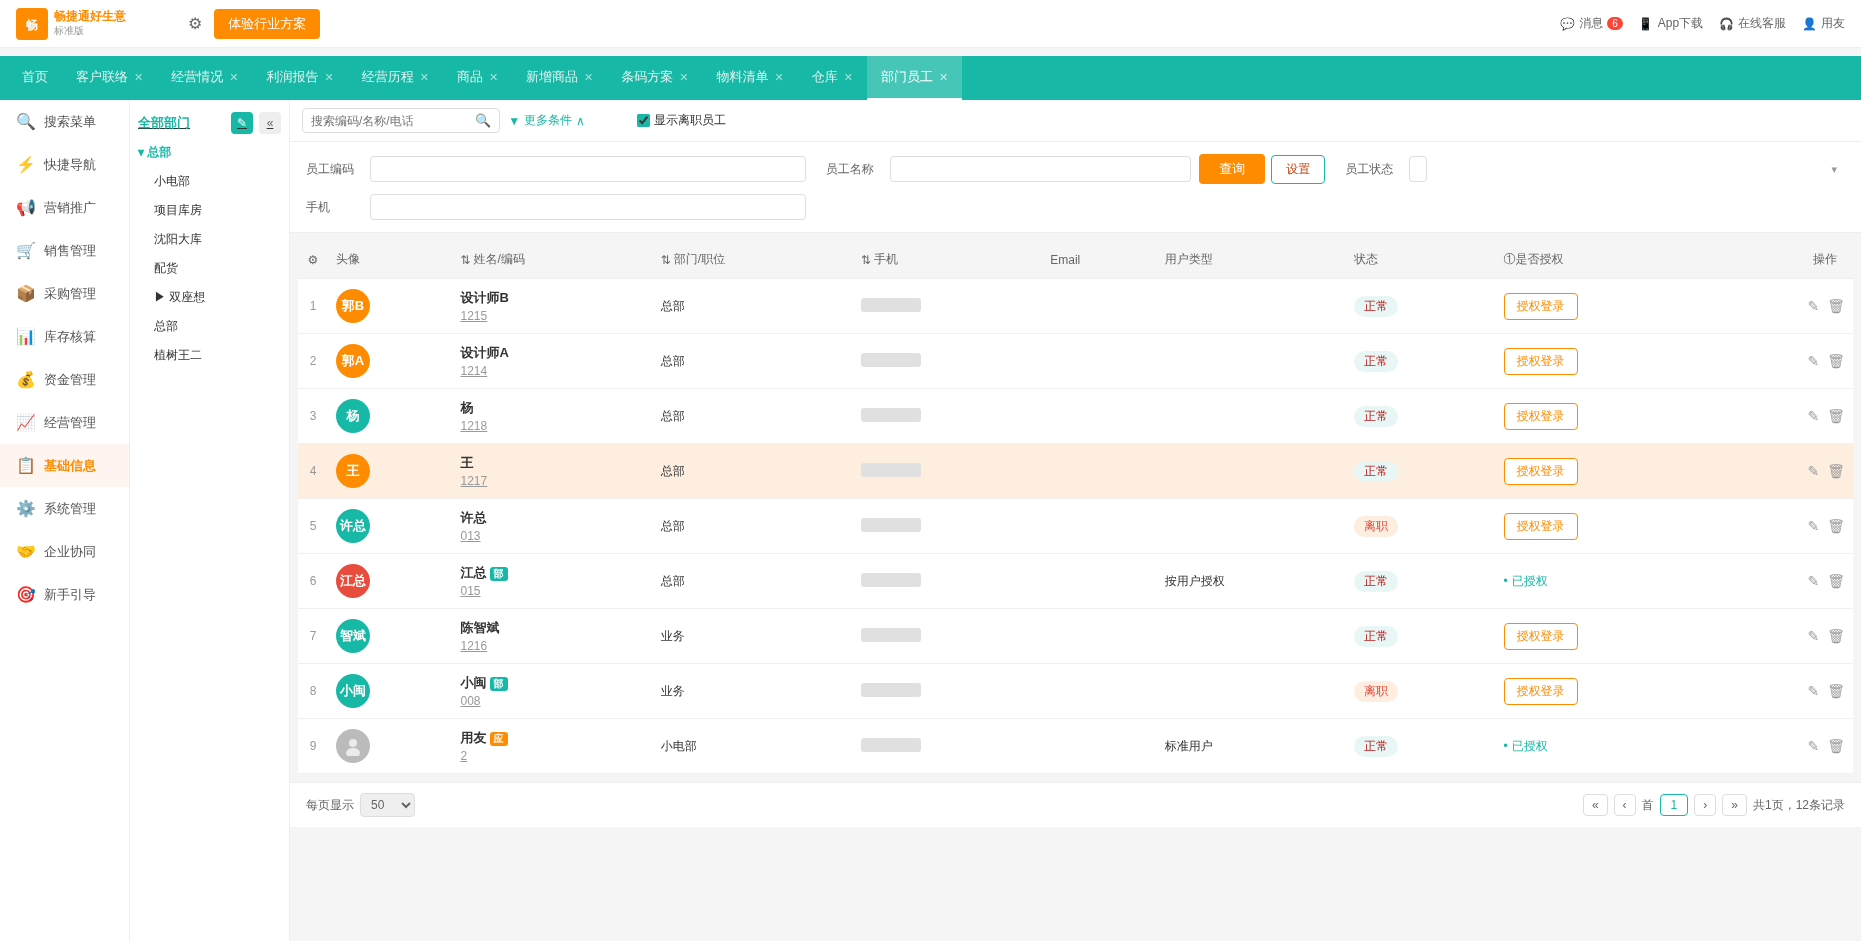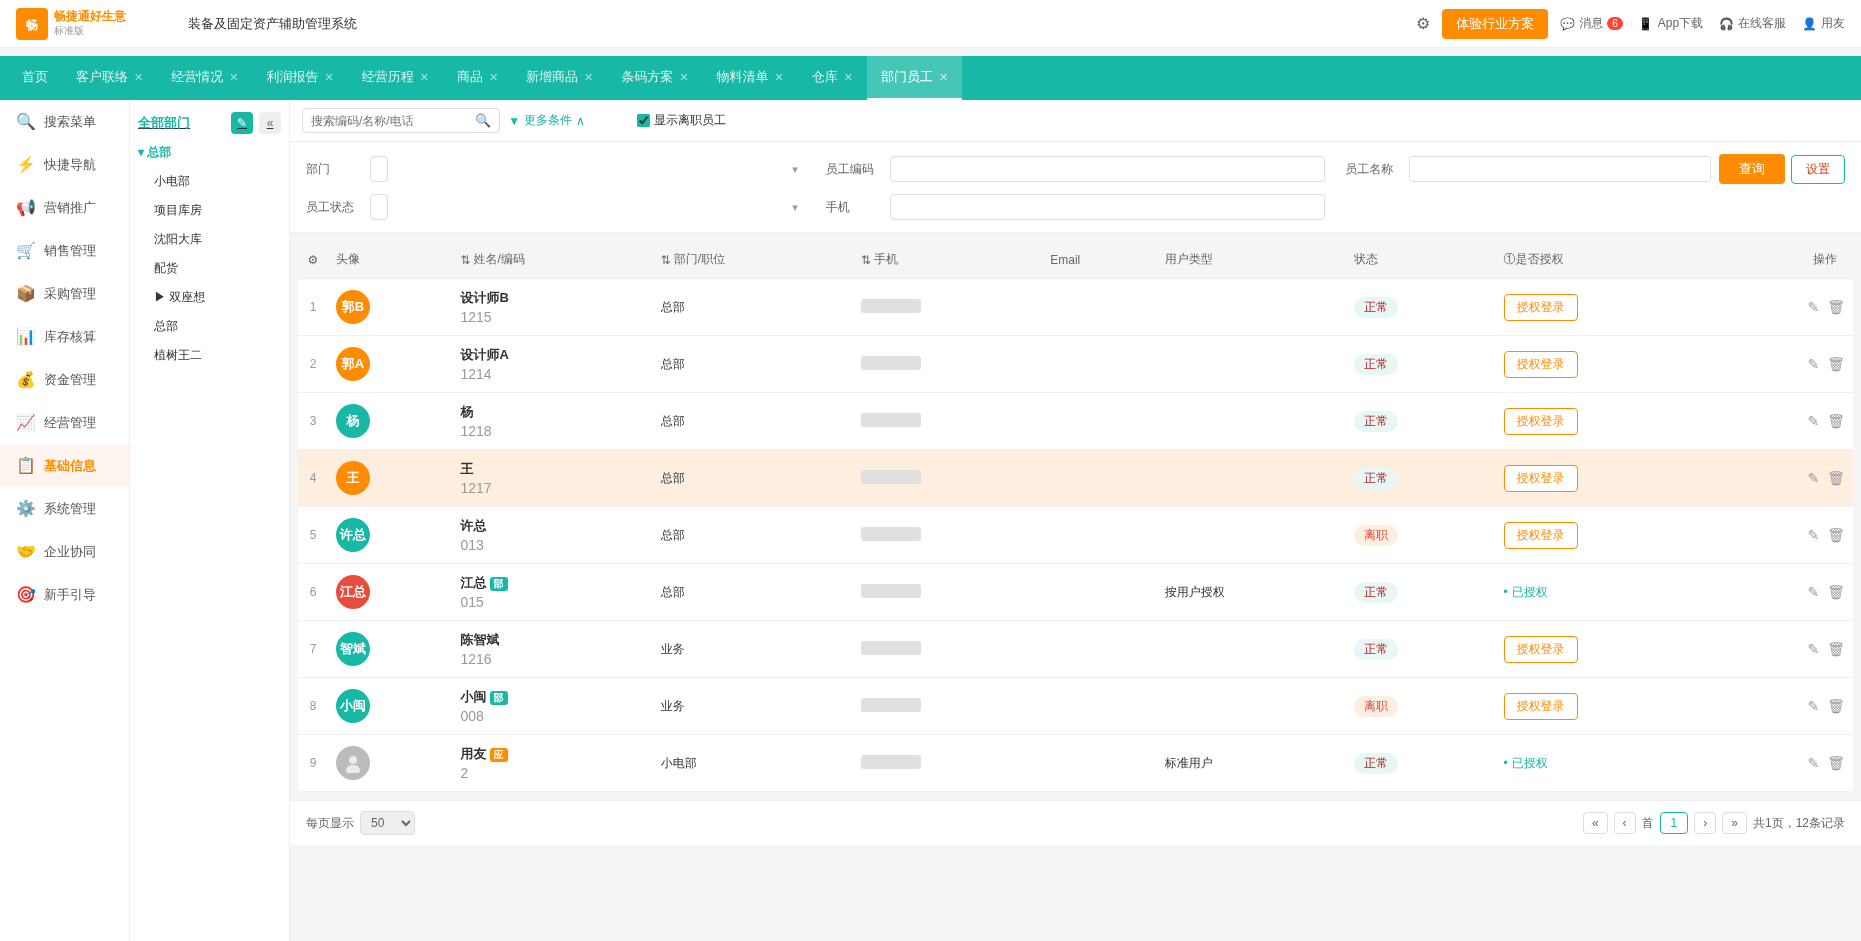--- a/index.html
+++ b/index.html
@@ -67,21 +67,21 @@
     .table-wrap { background: #fff; margin: 8px; border-radius: 4px; overflow: auto; }
     table { width: 100%; border-collapse: collapse; font-size: 12px; }
     thead tr { background: #f5f5f5; }
     thead th { padding: 10px 8px; text-align: left; color: #666; font-weight: normal; border-bottom: 1px solid #eee; white-space: nowrap; }
     tbody tr { border-bottom: 1px solid #f0f0f0; }
     tbody tr.highlighted { background: #fdeee0; }
     tbody td { padding: 10px 8px; vertical-align: middle; }
     .avatar { width: 34px; height: 34px; border-radius: 50%; display: flex; align-items: center; justify-content: center; font-size: 13px; color: #fff; font-weight: bold; }
     .name-code { display: flex; flex-direction: column; gap: 2px; }
     .name-code .name { font-size: 13px; color: #333; font-weight: bold; }
-    .name-code .code { font-size: 14px; color: #999; }
+    .name-code .code { font-size: 12px; color: #999; text-decoration: underline; }
     .status-badge { display: inline-block; padding: 2px 10px; border-radius: 12px; font-size: 12px; }
     .status-normal { background: #e8f7f5; color: #b91c1c; }
     .status-left { background: #fdeee0; color: #e74c3c; }
     .btn-auth { border: 1px solid #ff8c00; color: #ff8c00; background: #fff; border-radius: 4px; padding: 4px 12px; font-size: 12px; cursor: pointer; }
     .auth-dot { color: #17b8a6; margin-right: 4px; }
     .auth-text { color: #17b8a6; font-size: 12px; }
     .op-icons { display: flex; gap: 8px; }
     .op-icon { color: #999; cursor: pointer; font-size: 14px; }
     .dept-tag { display: inline-block; background: #17b8a6; color: #fff; border-radius: 3px; font-size: 10px; padding: 0 4px; margin-left: 3px; }
     .user-tag { display: inline-block; background: #ff8c00; color: #fff; border-radius: 3px; font-size: 10px; padding: 0 4px; margin-left: 3px; }
@@ -113,21 +113,20 @@
       <svg width="28" height="28" viewBox="0 0 28 28">
           <circle cx="14" cy="14" r="14" fill="#ff8c00"></circle>
           <text x="14" y="19" text-anchor="middle" fill="#fff" font-size="12" font-weight="bold">畅</text>
         </svg>
     </div>
     <div>
       <div class="logo-text">畅捷通好生意</div>
       <div class="logo-badge">标准版</div>
     </div>
   </div>
-  <span class="system-title">装备及固定资产辅助管理系统</span>
   <span class="gear-icon">⚙</span>
   <button class="experience-btn">体验行业方案</button>
   <div class="top-actions">
     <div class="top-btn">
       <span>💬</span>
       <span>消息</span>
       <span class="badge">6</span>
     </div>
     <div class="top-btn">
       <span>📱</span>
@@ -243,28 +242,20 @@
         <span>更多条件</span>
         <span>∧</span>
       </button>
       <label class="checkbox-label">
         <input type="checkbox" checked="" style="">
         <span>显示离职员工</span>
       </label>
     </div>
 
     <div class="filter-form">
-      <div class="filter-row">
-        <span class="filter-label">部门</span>
-        <div class="select-wrap">
-          <select class="filter-select">
-            <option value=""></option>
-          </select>
-        </div>
-      </div>
       <div class="filter-row">
         <span class="filter-label">员工编码</span>
         <input class="filter-input" type="text" style="">
       </div>
       <div class="filter-row">
         <span class="filter-label">员工名称</span>
         <input class="filter-input" type="text" style="">
         <div class="filter-actions">
           <button class="btn-query">查询</button>
           <button class="btn-settings">设置</button>

